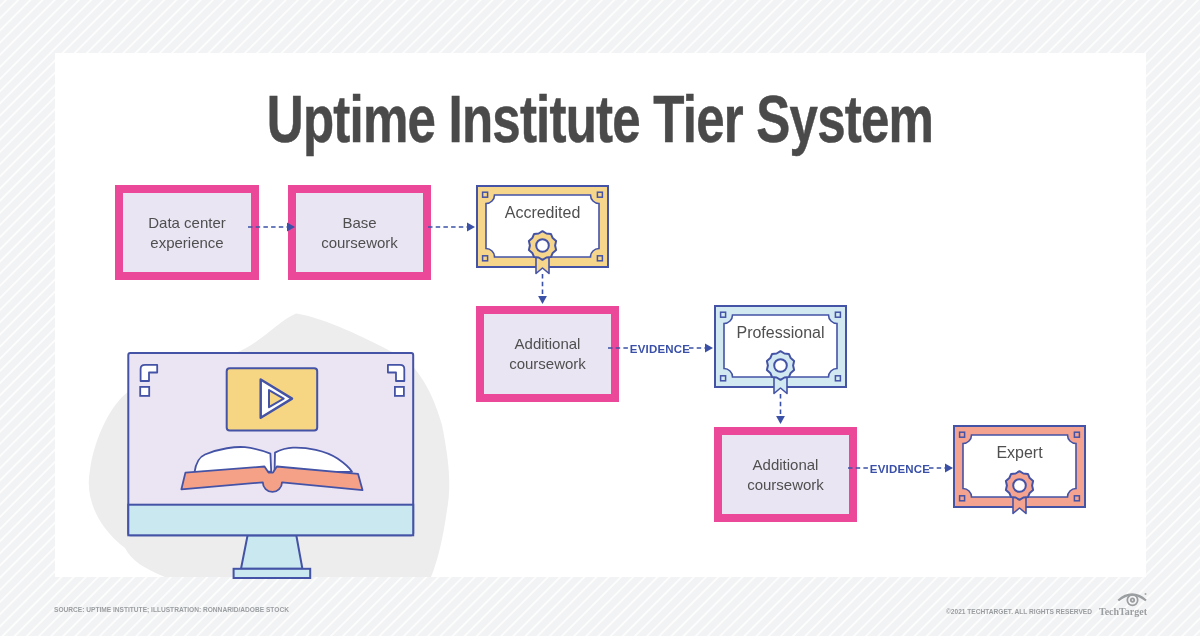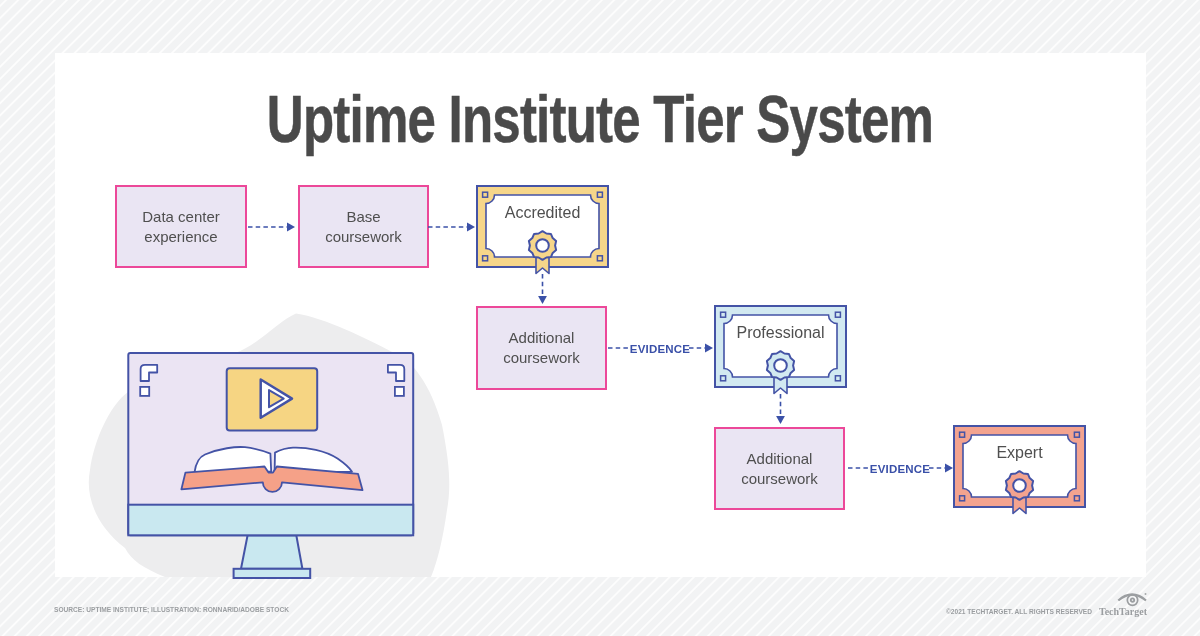--- a/index.html
+++ b/index.html
@@ -7,33 +7,33 @@
        font-family:"Liberation Sans", sans-serif;
        background-color:#f2f3f4;
        background-image:repeating-linear-gradient(135deg,
           #f2f3f4 0, #f2f3f4 2.9px,
           #fdfdfd 3.9px, #fdfdfd 4.7px,
           #f2f3f4 5.7px, #f2f3f4 8.6px);}
   #panel{position:absolute;left:55px;top:53px;width:1091px;height:524px;background:#ffffff;}
   #title{position:absolute;left:0;top:81px;width:1200px;text-align:center;
          font-size:66px;font-weight:bold;color:#4a4a4a;letter-spacing:-1px;white-space:nowrap;
          transform:scaleX(0.773);transform-origin:600px 0;-webkit-text-stroke:0.5px #4a4a4a;}
-  .box{position:absolute;background:#eae5f3;border:2px solid #ec4899;
+  .box{position:absolute;background:#eae5f3;border:8px solid #ec4899;
        display:flex;align-items:center;justify-content:center;text-align:center;
        font-size:15px;line-height:20px;color:#4f4f4f;}
   .foot{position:absolute;font-size:6.6px;font-weight:bold;color:#9b9ea1;letter-spacing:0px;}
   svg{position:absolute;overflow:visible;}
 </style>
 </head>
 <body>
 <div id="panel"></div>
 <div id="title">Uptime Institute Tier System</div>
 
 <div class="box" style="left:115px;top:185px;width:128px;height:79px;">Data center<br>experience</div>
-<div class="box" style="left:298px;top:185px;width:127px;height:79px;">Base<br>coursework</div>
+<div class="box" style="left:288px;top:185px;width:127px;height:79px;">Base<br>coursework</div>
 <div class="box" style="left:476px;top:306px;width:127px;height:80px;">Additional<br>coursework</div>
 <div class="box" style="left:714px;top:427px;width:127px;height:79px;">Additional<br>coursework</div>
 
 <svg style="left:248px;top:219px;" width="48" height="16" viewBox="0 0 48 16">
   <line x1="0" y1="8" x2="39" y2="8" stroke="#3b51a8" stroke-width="1.6" stroke-dasharray="4.5,3.2"></line>
   <polygon points="39,3.6 47,8 39,12.4" fill="#3b51a8"></polygon>
 </svg>
 <svg style="left:428px;top:219px;" width="48" height="16" viewBox="0 0 48 16">
   <line x1="0" y1="8" x2="39" y2="8" stroke="#3b51a8" stroke-width="1.6" stroke-dasharray="4.5,3.2"></line>
   <polygon points="39,3.6 47,8 39,12.4" fill="#3b51a8"></polygon>

